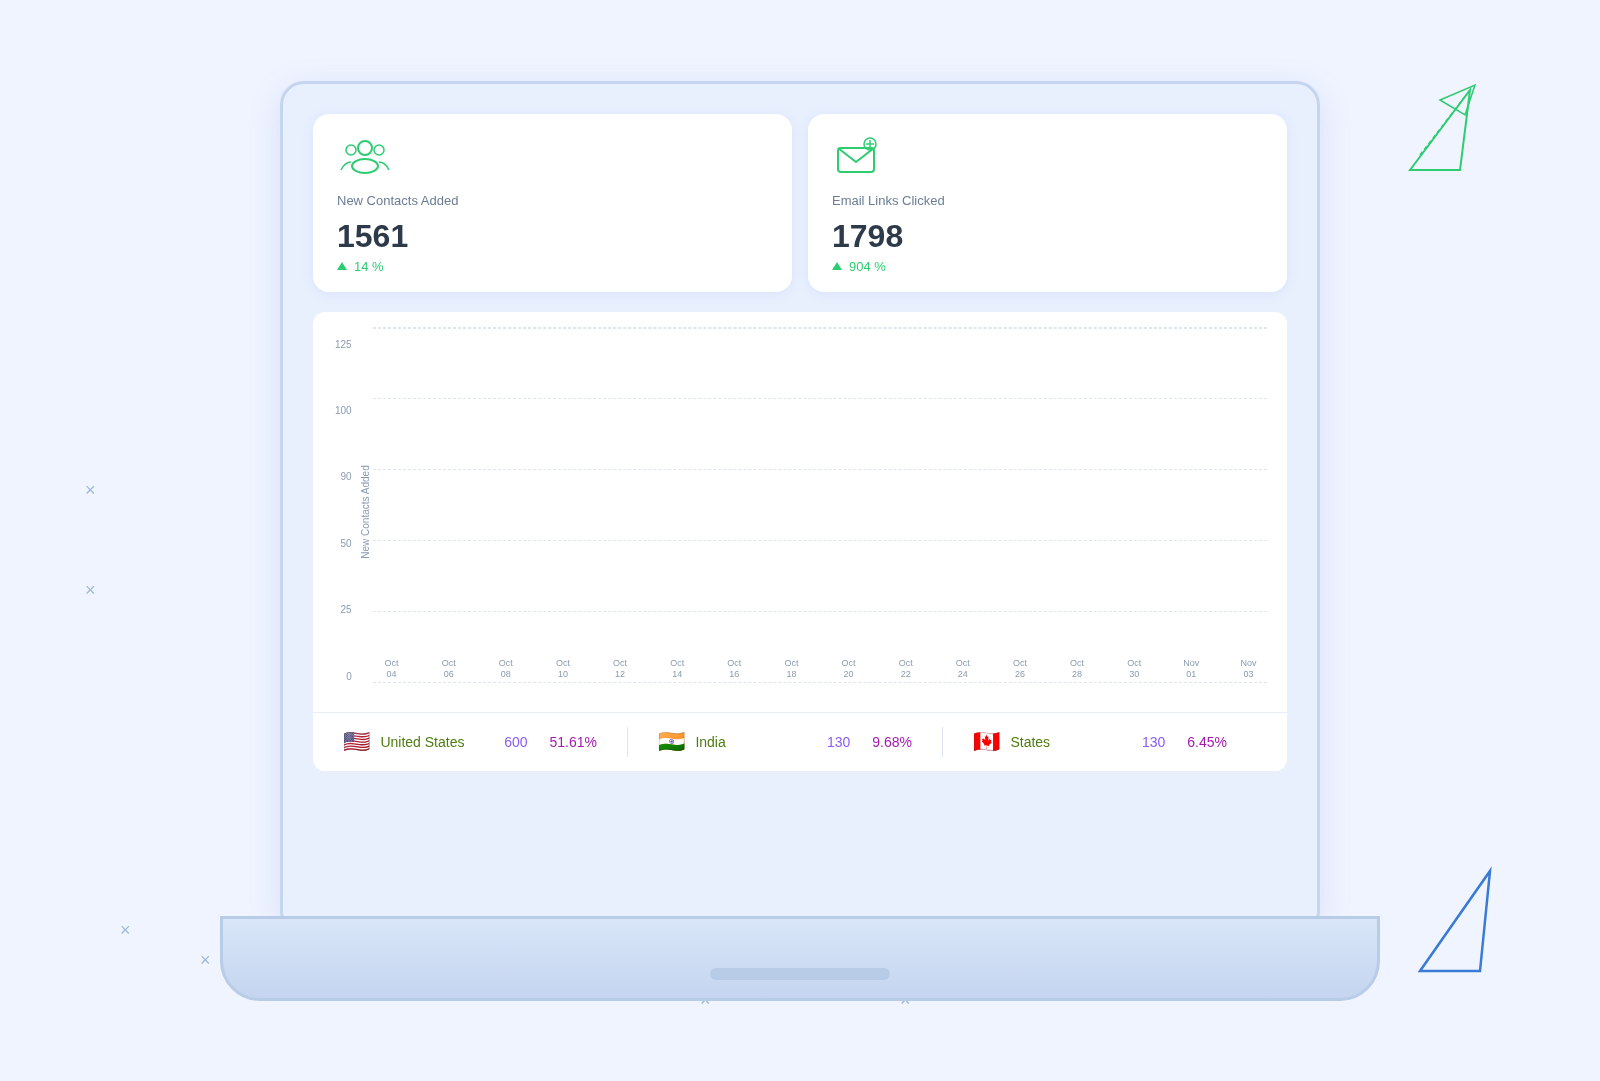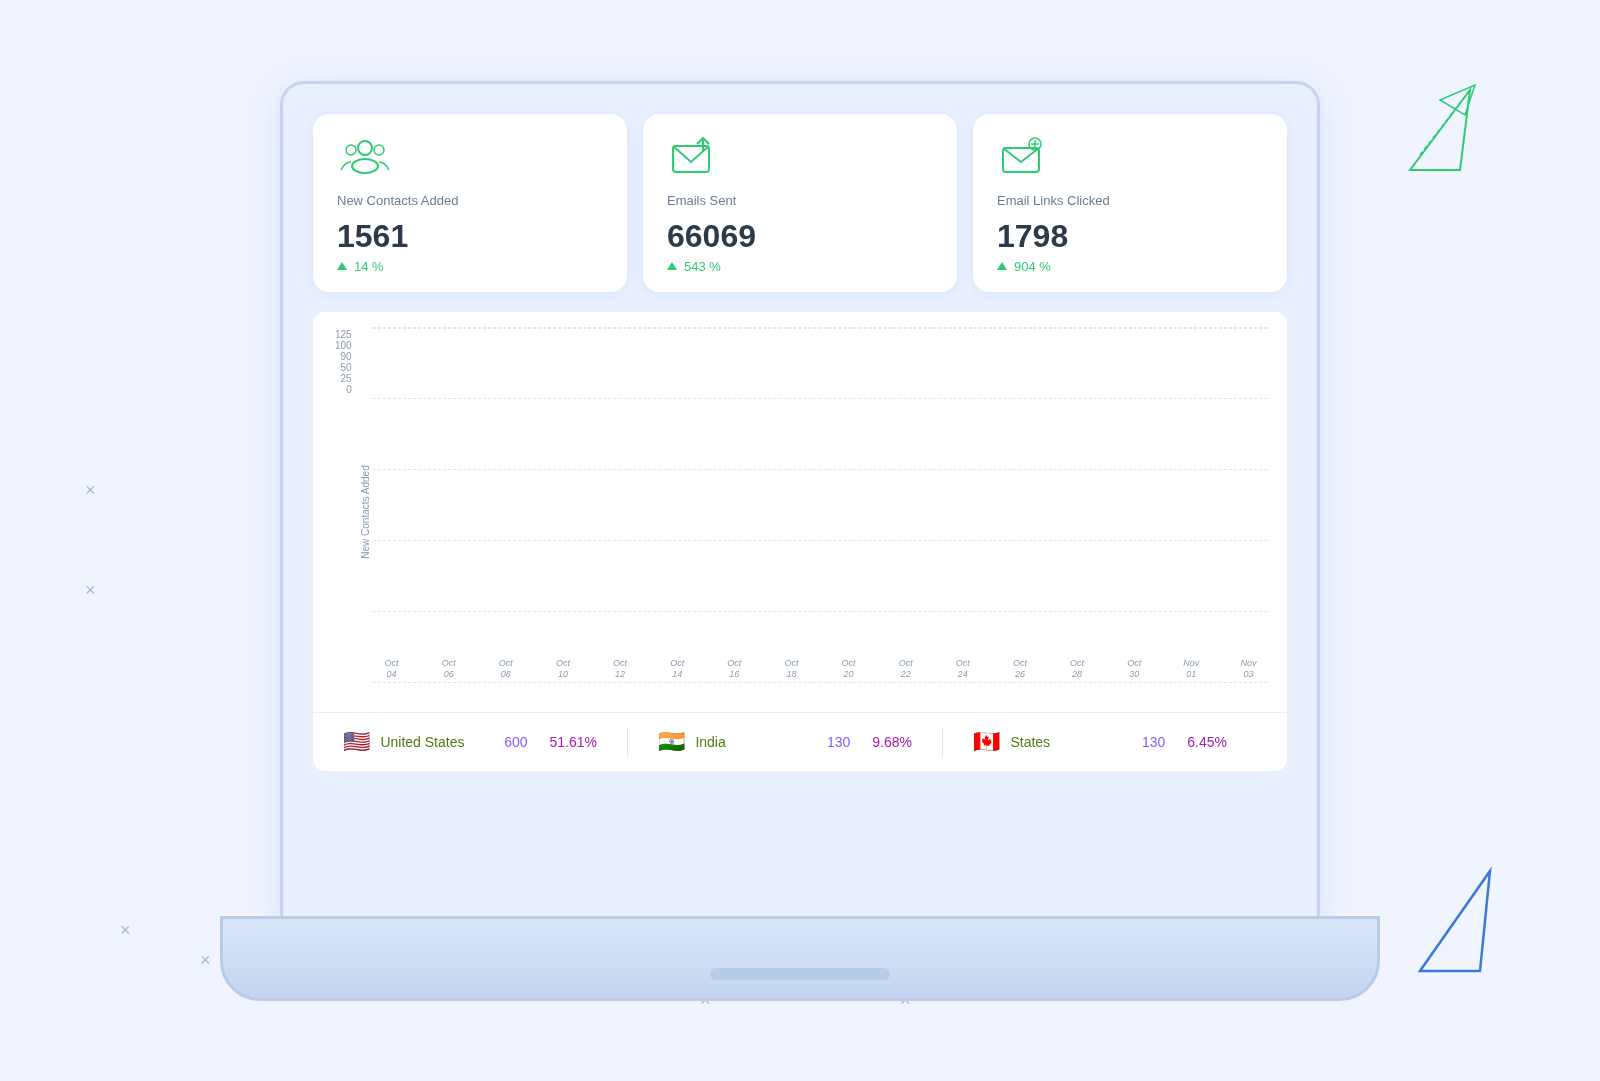--- a/index.html
+++ b/index.html
@@ -146,25 +146,25 @@
       transform-origin: center;
     }
     .chart-inner {
       margin-left: 40px;
       height: 100%;
       position: relative;
     }
     .y-axis-labels {
       position: absolute;
       left: -38px;
-      top: 1px;
+      top: 11px;
       bottom: 30px;
       display: flex;
       flex-direction: column;
-      justify-content: flex-start;
+      justify-content: space-between;
       align-items: flex-end;
     }
     .y-label {
       font-size: 10px;
       color: #8a9bb0;
     }
     .chart-grid-and-bars {
       position: absolute;
       left: 0;
       right: 0;
@@ -222,21 +222,20 @@
     .bar-highlight {
       background: rgba(160, 180, 230, 0.7) !important;
     }
     .x-labels {
       position: absolute;
       bottom: 2px;
       left: 0;
       right: 0;
       display: flex;
       gap: 20px;
-      font-style: italic;
     }
     .x-label {
       flex: 1;
       text-align: center;
       font-size: 9px;
       color: #8a9bb0;
       line-height: 1.2;
     }
 
     
@@ -322,36 +321,20 @@
           </svg>
         </div>
         <div class="card-label">New Contacts Added</div>
         <div class="card-value">1561</div>
         <div class="card-change">
           <span class="arrow-up"></span>
           <span>14 %</span>
         </div>
       </div>
 
-      <div class="metric-card">
-        <div class="card-icon">
-          <svg viewBox="0 0 56 44" fill="none" xmlns="http://www.w3.org/2000/svg">
-            <rect x="6" y="12" width="36" height="26" rx="3" stroke="#2ecc71" stroke-width="2"></rect>
-            <polyline points="6,12 24,28 42,12" stroke="#2ecc71" stroke-width="2"></polyline>
-            <line x1="36" y1="6" x2="36" y2="18" stroke="#2ecc71" stroke-width="2"></line>
-            <polyline points="30,10 36,4 42,10" stroke="#2ecc71" stroke-width="2"></polyline>
-          </svg>
-        </div>
-        <div class="card-label">Emails Sent</div>
-        <div class="card-value">66069</div>
-        <div class="card-change">
-          <span class="arrow-up"></span>
-          <span>543 %</span>
-        </div>
-      </div>
 
 
       <div class="metric-card">
         <div class="card-icon">
           <svg viewBox="0 0 56 44" fill="none" xmlns="http://www.w3.org/2000/svg">
             <rect x="6" y="14" width="36" height="24" rx="3" stroke="#2ecc71" stroke-width="2"></rect>
             <polyline points="6,14 24,28 42,14" stroke="#2ecc71" stroke-width="2"></polyline>
             <circle cx="38" cy="10" r="6" stroke="#2ecc71" stroke-width="1.5"></circle>
             <line x1="34" y1="10" x2="42" y2="10" stroke="#2ecc71" stroke-width="1.5"></line>
             <line x1="38" y1="6" x2="38" y2="14" stroke="#2ecc71" stroke-width="1.5"></line>

